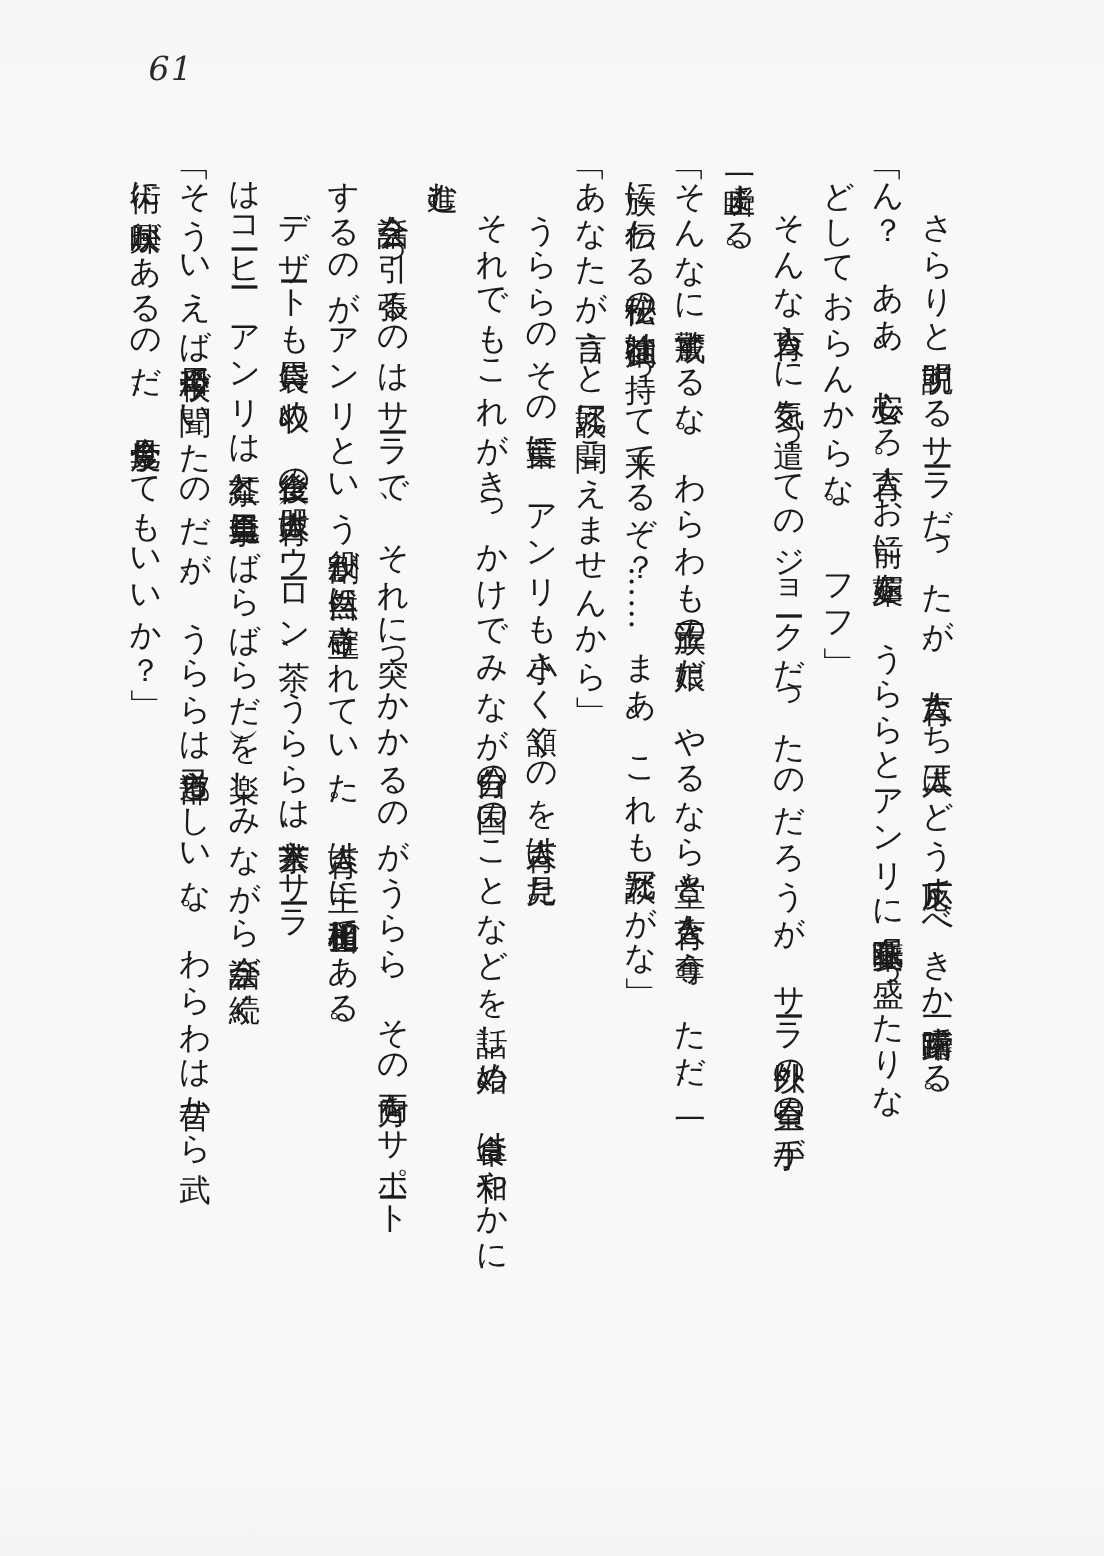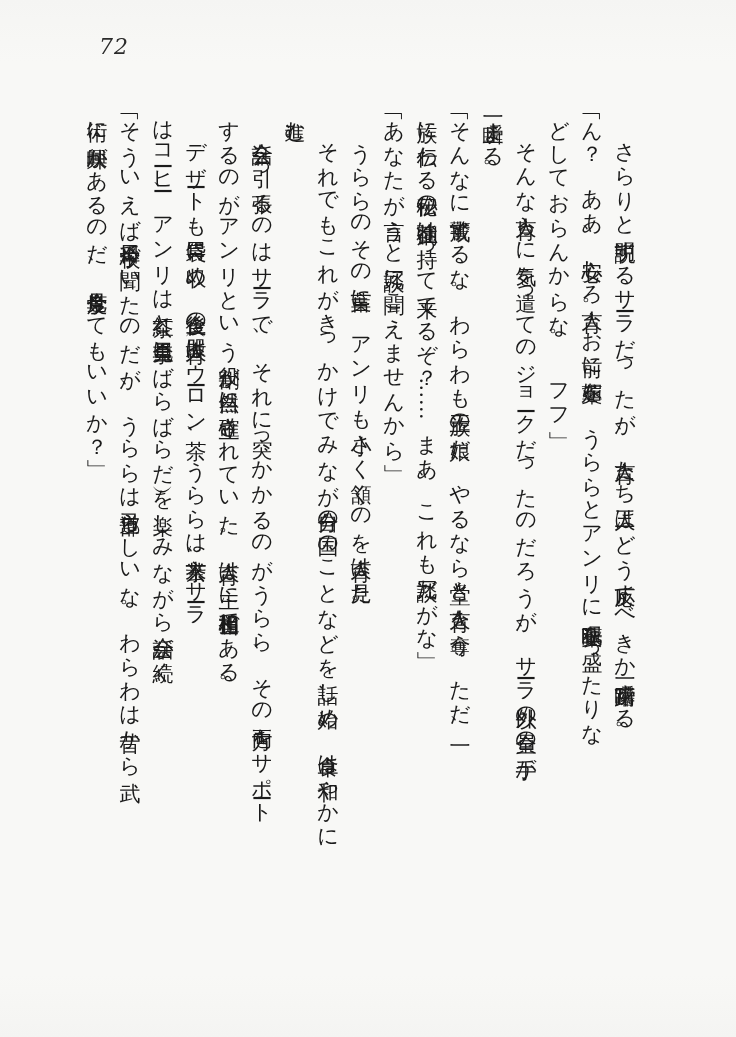--- a/index.html
+++ b/index.html
@@ -46,21 +46,21 @@
     margin: 0;
     padding: 0;
     white-space: pre;
   }
 </style>
 </head>
 <body>
 
 <div class="page">
 
-  <div class="page-number">72</div>
+  <div class="page-number">61</div>
 
   <div class="text-block">
     <p class="line">　さらりと説明するサーラだったが、育人たち三人はどう反応すべきか一瞬躊躇する。</p>
     <p class="line">「ん？　ああ、安心しろ育人。お前に媚薬を、うららとアンリに睡眠薬を盛ったりな</p>
     <p class="line">どしておらんからな。　フフ」</p>
     <p class="line">　そんな育人らに気を遣ってのジョークだったのだろうが、サーラ以外の全員の手が</p>
     <p class="line">一瞬止まる。</p>
     <p class="line">「そんなに警戒するな。わらわも王族の娘だ、やるなら堂々と育人を奪う。ただ、一</p>
     <p class="line">族に伝わる秘伝の強壮剤は持って来てるぞ？……まあ、これも冗談だがな」</p>
     <p class="line">「あなたが言うと冗談に聞こえませんから」</p>

